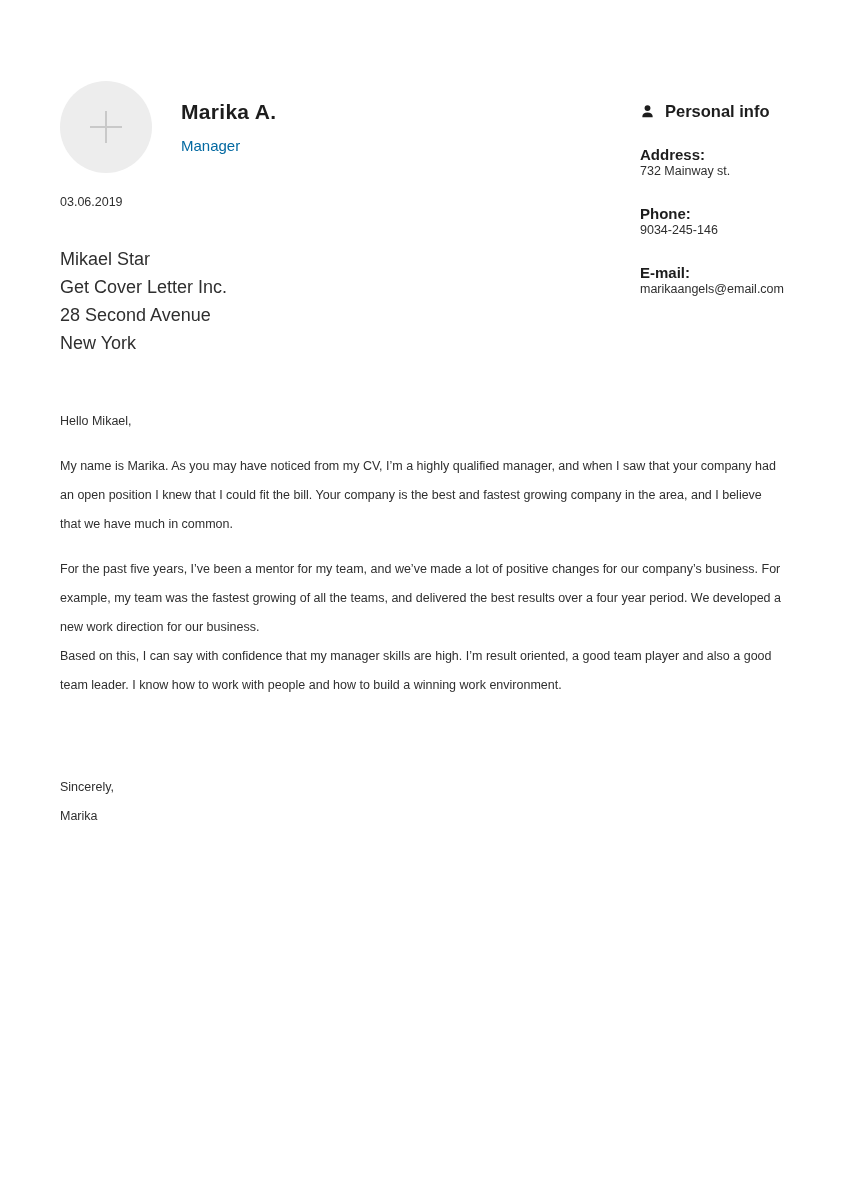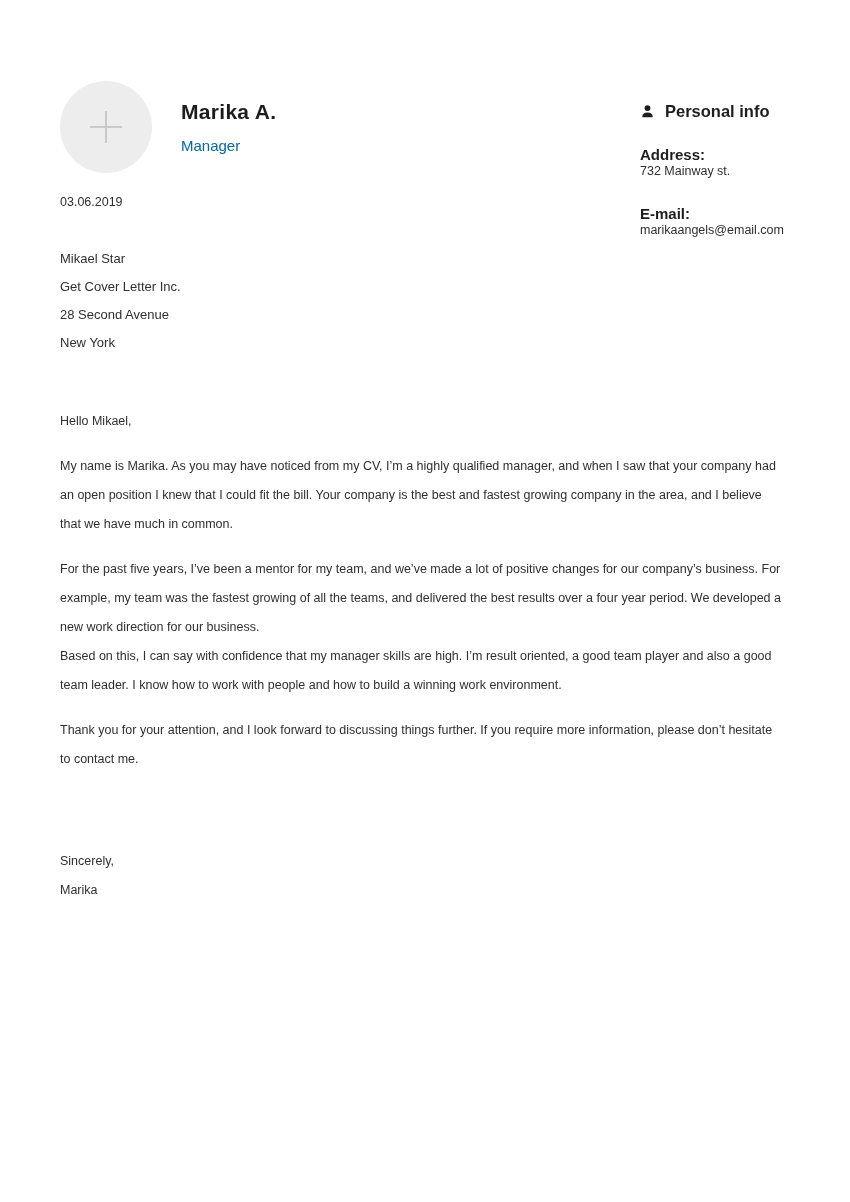--- a/index.html
+++ b/index.html
@@ -73,21 +73,21 @@
   .pi-label { font-size: 15px; font-weight: 700; color: #1d1d1d; line-height: 17px; }
   .pi-value { font-size: 12.5px; color: #2f2f2f; line-height: 17px; }
 
   
   .date {
     position: absolute; left: 60px; top: 194px;
     font-size: 12.5px; line-height: 17px; color: #2f2f2f;
   }
   .recipient {
     position: absolute; left: 60px; top: 245px;
-    font-size: 13px; line-height: 28px; color: #2f2f2f;
+    font-size: 18px; line-height: 28px; color: #2f2f2f;
   }
 
   
   .body {
     position: absolute; left: 60px; top: 407px;
     width: 724px;
     font-size: 12.5px;
     line-height: 29px;
     color: #2f2f2f;
   }
@@ -117,20 +117,24 @@
         <path d="M12 13.4c-4.8 0-8.2 2.5-8.2 5.7V21h16.4v-1.9c0-3.2-3.4-5.7-8.2-5.7z" fill="#1d1d1d"></path>
       </svg>
       <span>Personal info</span>
     </div>
 
     <div class="pi-group">
       <div class="pi-label">Address:</div>
       <div class="pi-value">732 Mainway st.</div>
     </div>
 
+    <div class="pi-group">
+      <div class="pi-label">Phone:</div>
+      <div class="pi-value">9034-245-146</div>
+    </div>
 
     <div class="pi-group">
       <div class="pi-label">E-mail:</div>
       <div class="pi-value">marikaangels@email.com</div>
     </div>
   </aside>
 
   <div class="date">03.06.2019</div>
 
   <div class="recipient">
@@ -138,20 +142,19 @@
     <div>Get Cover Letter Inc.</div>
     <div>28 Second Avenue</div>
     <div>New York</div>
   </div>
 
   <div class="body">
     <p>Hello Mikael,</p>
     <p class="gap">My name is Marika. As you may have noticed from my CV, I’m a highly qualified manager, and when I saw that your company had an open position I knew that I could fit the bill. Your company is the best and fastest growing company in the area, and I believe that we have much in common.</p>
     <p class="gap">For the past five years, I’ve been a mentor for my team, and we’ve made a lot of positive changes for our company’s business. For example, my team was the fastest growing of all the teams, and delivered the best results over a four year period. We developed a new work direction for our business.</p>
     <p>Based on this, I can say with confidence that my manager skills are high. I’m result oriented, a good team player and also a good team leader. I know how to work with people and how to build a winning work environment.</p>
-    <p class="gap">Thank you for your attention, and I look forward to discussing things further. If you require more information, please don’t hesitate to contact me.</p>
     <div class="closing">
       <div>Sincerely,</div>
       <div>Marika</div>
     </div>
   </div>
 
 </div>
 
 </body></html>

